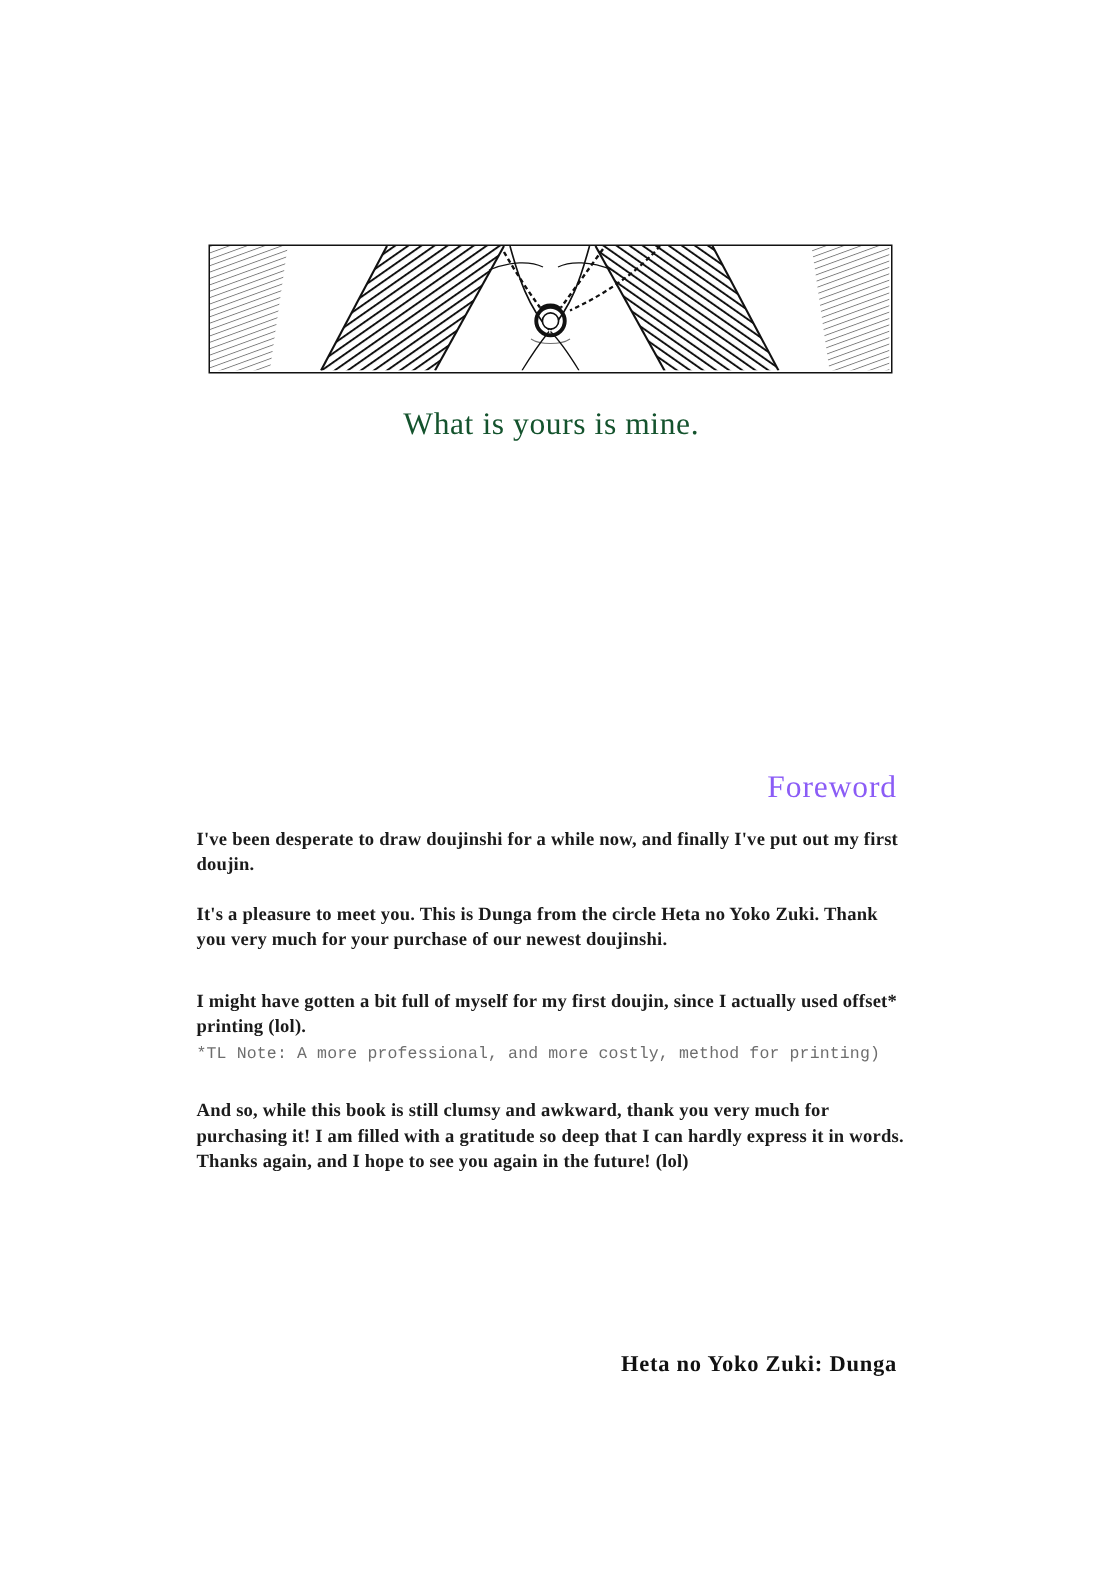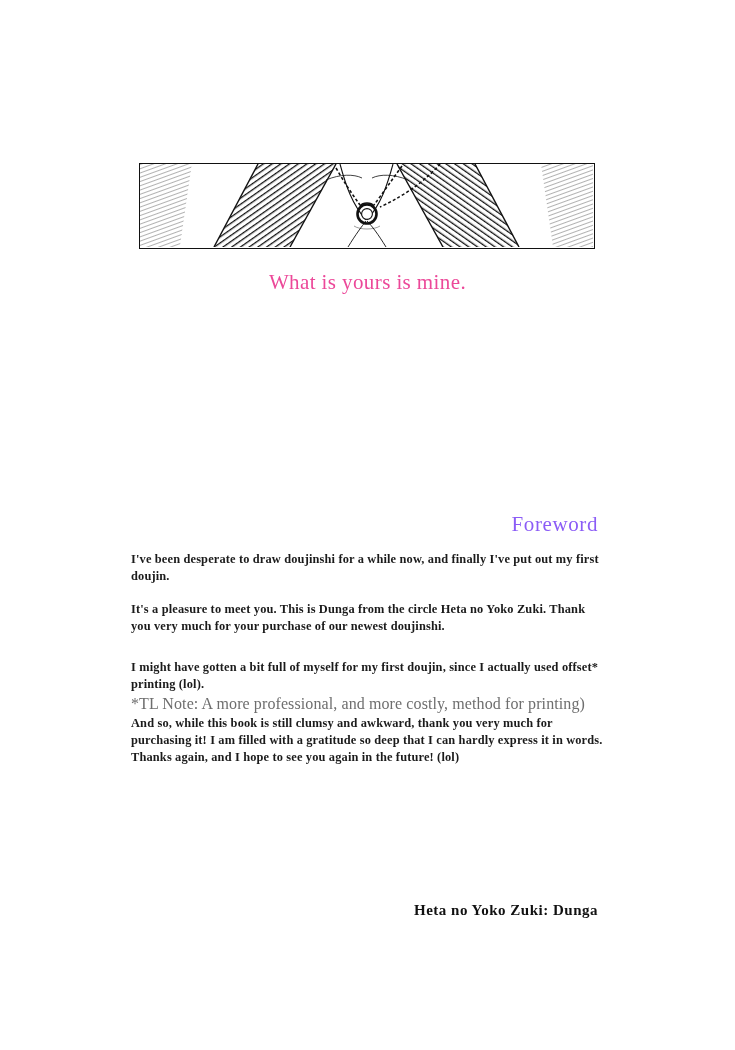--- a/index.html
+++ b/index.html
@@ -36,21 +36,21 @@
     left: 0;
     top: 268px;
     width: 735px;
     text-align: center;
   }
   .tagline .line {
     font-family: "Liberation Serif", serif;
     font-size: 21px;
     letter-spacing: 0.4px;
     line-height: 29px;
-    color: #ec4899;
+    color: #14532d;
   }
 
   
   .foreword-title {
     position: absolute;
     right: 137px;
     top: 512px;
     font-family: "Liberation Serif", serif;
     font-size: 21px;
     letter-spacing: 0.6px;
@@ -68,26 +68,26 @@
     font-family: "Liberation Serif", serif;
     font-size: 12.4px;
     line-height: 17.3px;
     letter-spacing: 0.15px;
     color: #1b1b1b;
     margin: 0 0 15px 0;
     font-weight: 600;
   }
   .para.tight { margin-bottom: 2px; margin-top: 24px; }
   .note {
-    font-family: Liberation Serif, serif;
-    font-size: 16px;
+    font-family: Liberation Mono, monospace;
+    font-size: 11px;
     line-height: 15px;
     letter-spacing: 0.1px;
     color: #6e6e6e;
-    margin: 0 0 4px 0;
+    margin: 0 0 21px 0;
   }
 
   
   .signature {
     position: absolute;
     right: 137px;
     top: 902px;
     font-family: "Liberation Serif", serif;
     font-size: 15px;
     font-weight: bold;

